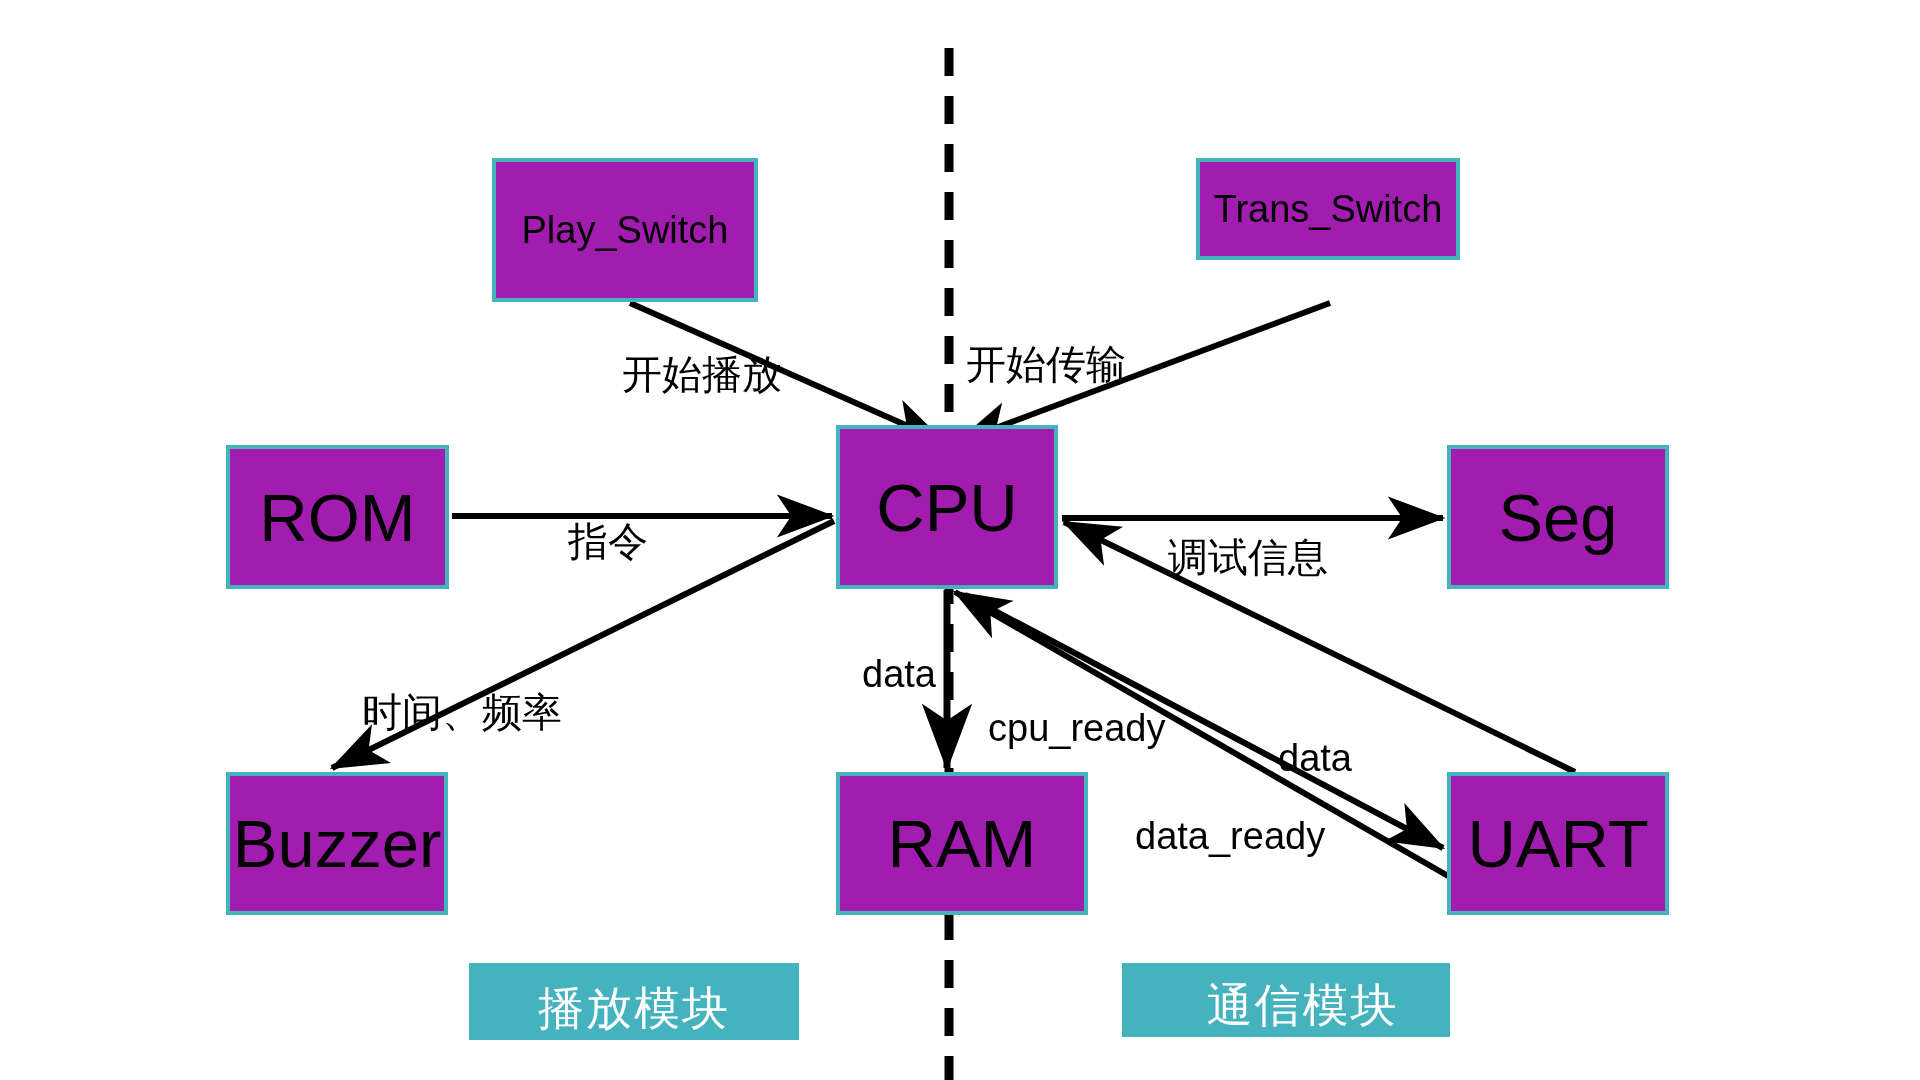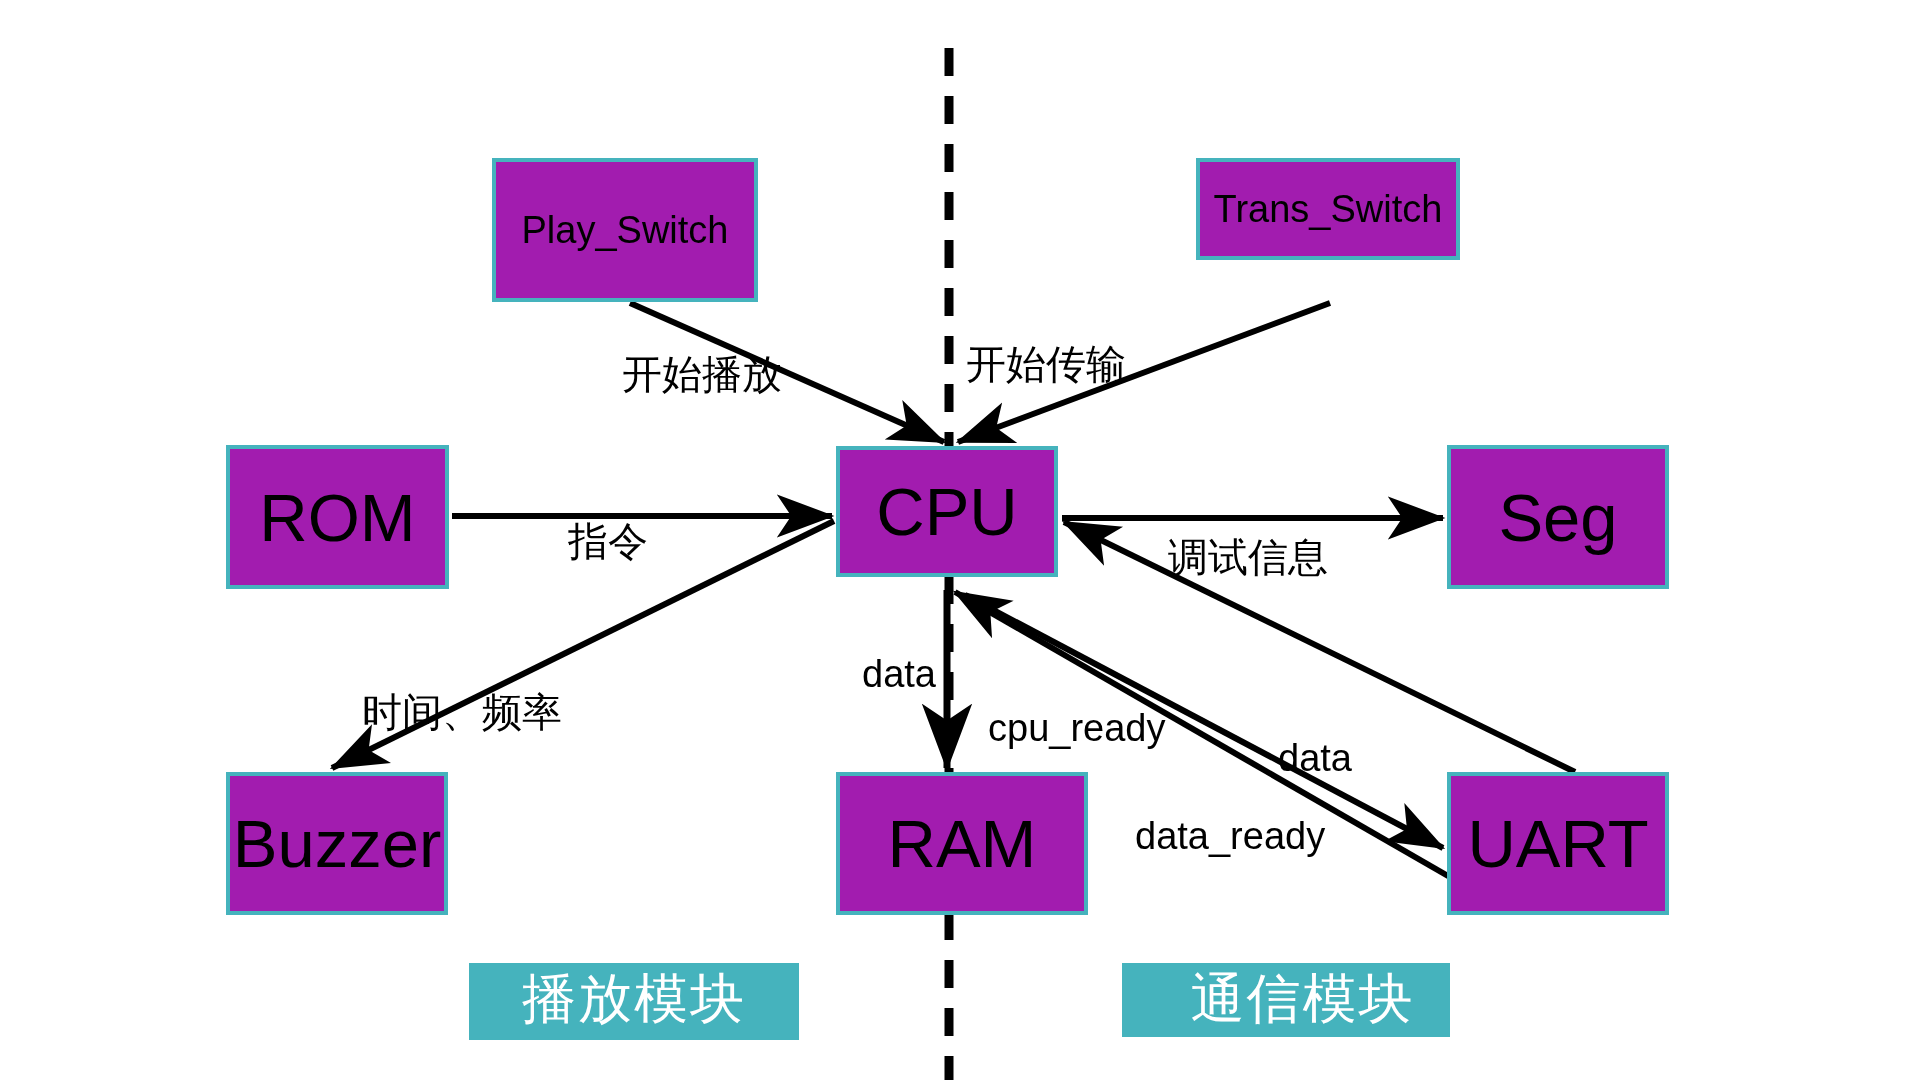--- a/index.html
+++ b/index.html
@@ -46,23 +46,23 @@
     line-height: 1;
   }
   .lbl-cn { font-size: 40px; font-family: "Liberation Sans", "DejaVu Sans", sans-serif; }
   .lbl-en { font-size: 38px; font-family: "Liberation Sans", "DejaVu Sans", sans-serif; }
   .banner {
     position: absolute;
     box-sizing: border-box;
     background: #45b3bd;
     color: #ffffff;
     display: flex;
-    align-items: flex-start;
+    align-items: flex-end;
     justify-content: center;
-    font-size: 54px;
+    font-size: 46px;
     letter-spacing: 2px;
     z-index: 3;
   }
 </style>
 </head>
 <body>
 
 <div id="canvas">
 
   <svg id="edges" viewBox="0 0 1920 1080" xmlns="http://www.w3.org/2000/svg">
@@ -100,21 +100,21 @@
   </div>
 
   <div class="node node-small" style="left:1196px; top:158px; width:264px; height:102px;">
     <span>Trans_Switch</span>
   </div>
 
   <div class="node node-big" style="left:226px; top:445px; width:223px; height:144px;">
     <span>ROM</span>
   </div>
 
-  <div class="node node-big" style="left:836px; top:446px; width:222px; height:131px;">
+  <div class="node node-big" style="left:836px; top:425px; width:222px; height:164px;">
     <span>CPU</span>
   </div>
 
   <div class="node node-big" style="left:1447px; top:445px; width:222px; height:144px;">
     <span>Seg</span>
   </div>
 
   <div class="node node-big" style="left:226px; top:772px; width:222px; height:143px;">
     <span>Buzzer</span>
   </div>

